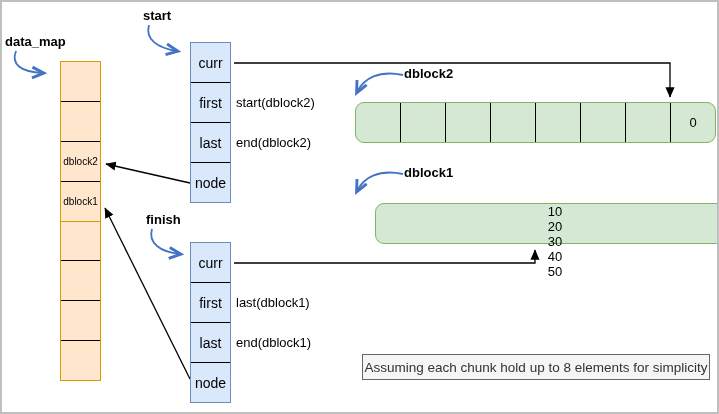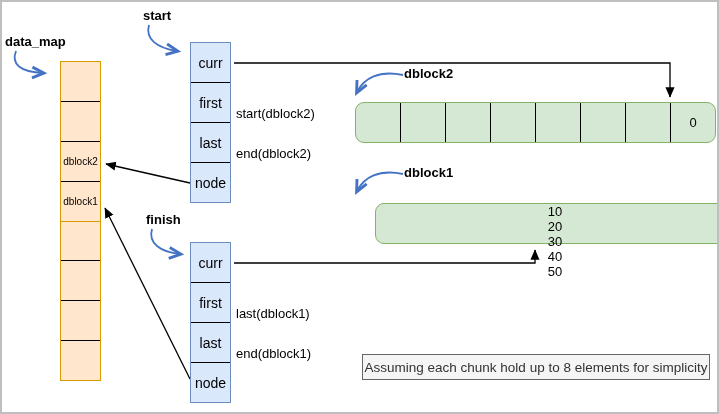--- a/index.html
+++ b/index.html
@@ -30,21 +30,21 @@
   
   .chunk { position:absolute; display:flex; width:361px; height:41px;
     background:#D5E8D4; border:1px solid #82B366; border-radius:9px;
     box-sizing:border-box; }
   .chunk .cell { flex:1; border-right:1px solid #000; display:flex;
     align-items:center; justify-content:center; font-size:13px; }
   .chunk .cell:last-child { border-right:none; }
   #dblock2-array { left:353px; top:100px; }
   #dblock1-array { left:373px; top:201px;flex-direction:column; }
 
-  .annot { position:absolute; font-size:13px; white-space:nowrap;margin-top:11px; }
+  .annot { position:absolute; font-size:13px; white-space:nowrap; }
 
   #note-box { position:absolute; left:360px; top:352px; width:348px; height:26px;
     background:#F5F5F5; border:1px solid #666666; box-sizing:border-box;
     display:flex; align-items:center; justify-content:center;
     font-size:13.5px; color:#333; }
 
   #wires { position:absolute; left:0; top:0; width:719px; height:414px;
     pointer-events:none; }
 </style>
 </head>

